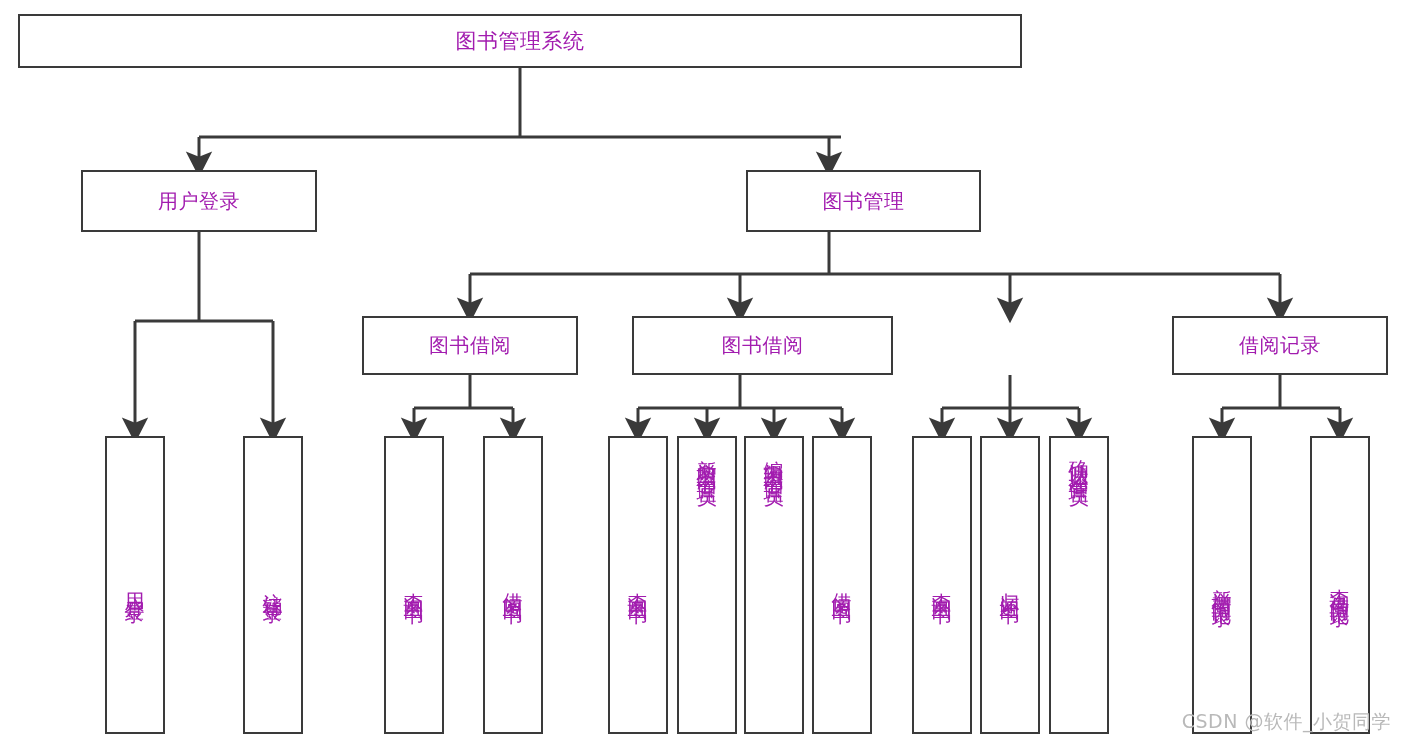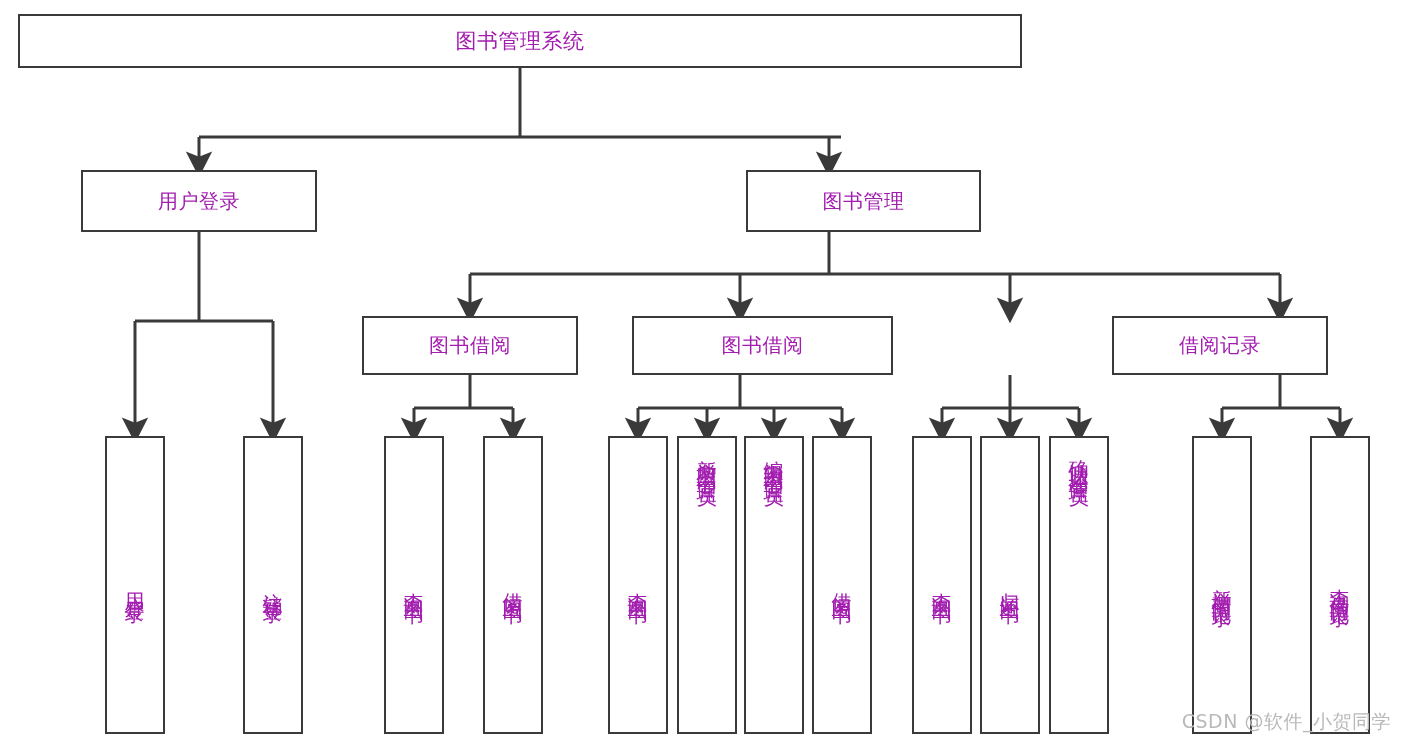--- a/index.html
+++ b/index.html
@@ -129,21 +129,21 @@
   <div class="node lvl2" style="left:712px; top:170px; width:235px; height:62px;margin-left:34px;">
     <span>图书管理</span>
   </div>
 
   <div class="node lvl3" style="left:362px; top:316px; width:216px; height:59px;">
     <span>图书借阅</span>
   </div>
   <div class="node lvl3" style="left:632px; top:316px; width:261px; height:59px;">
     <span>图书借阅</span>
   </div>
-  <div class="node lvl3" style="left:1112px; top:316px; width:216px; height:59px;">
+  <div class="node lvl3" style="left:1172px; top:316px; width:216px; height:59px;">
     <span>借阅记录</span>
   </div>
 
   <div class="node leaf mid" style="left:105px; top:436px; width:60px; height:298px;">
     <span class="vtext">用户登录</span>
   </div>
   <div class="node leaf mid" style="left:243px; top:436px; width:60px; height:298px;">
     <span class="vtext">注销登录</span>
   </div>
 

